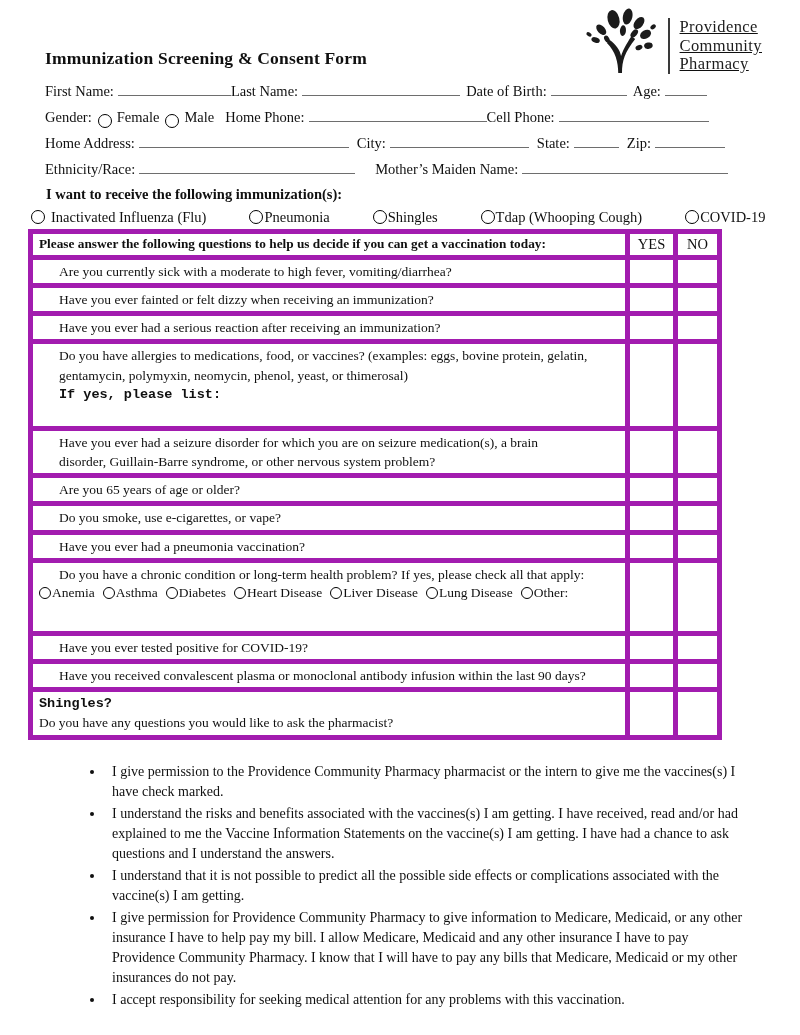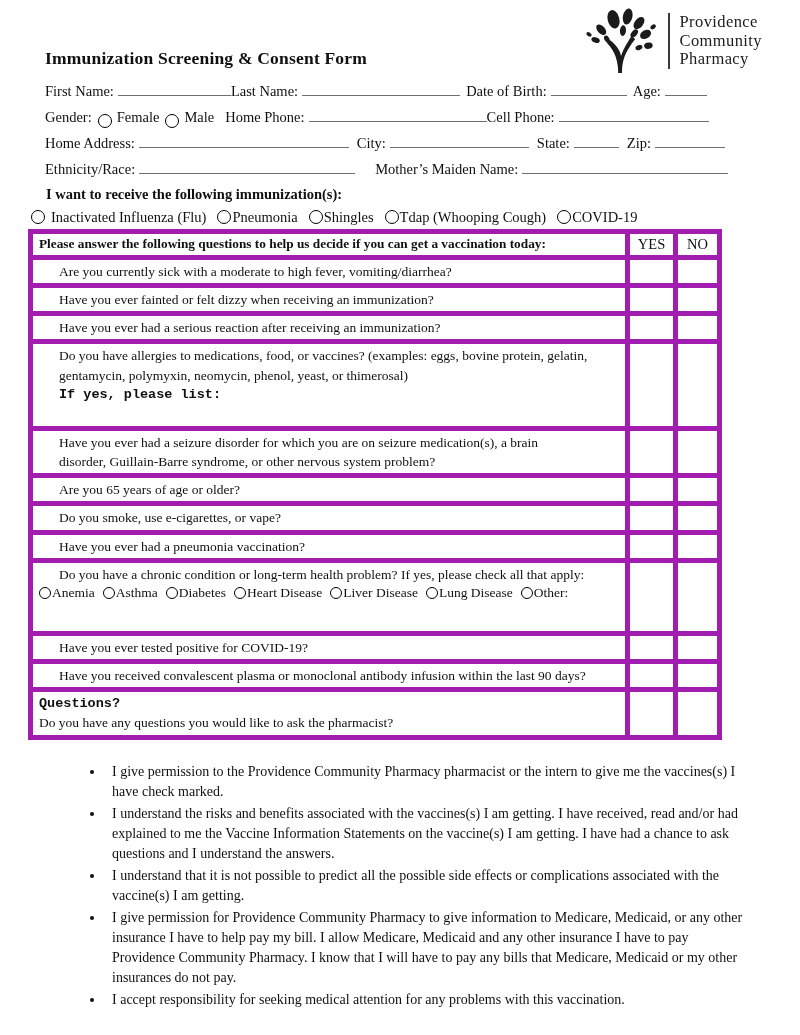--- a/index.html
+++ b/index.html
@@ -2,36 +2,36 @@
 <html><head>
 <meta charset="utf-8">
 <style>
   html,body { margin:0; padding:0; background:#fff; }
   body { width:800px; height:1035px; font-family:"Liberation Serif", serif; color:#101010; position:relative; overflow:hidden; }
   .page { width:800px; height:1035px; background:#fff; box-sizing:border-box; }
 
   
   .header { display:flex; justify-content:space-between; align-items:flex-start; padding:8px 38px 0 45px; height:76px; box-sizing:border-box; }
   .title { font-size:17.5px; font-weight:bold; margin-top:40px; letter-spacing:0.2px; }
-  .logo { display:flex; align-items:center; }
+  .logo { display:flex; align-items:flex-end;text-decoration:underline; }
   .logo svg { width:80px; height:66px; display:block; }
   .logo-divider { width:2px; height:56px; background:#3a3a3a; margin:0 10px 0 6px; }
   .logo-text { font-size:16.5px; line-height:1.13; color:#1c1c1c; letter-spacing:0.4px; }
 
   
   .personal { padding:6px 42px 0 45px; font-size:14.5px; }
   .info-row { display:flex; align-items:baseline; height:26px; white-space:nowrap; }
   .lbl { flex:none; }
   .uline { flex:none; display:inline-block; height:13px; border-bottom:1.3px solid #6e6e6e; }
   .radio { flex:none; display:inline-block; width:13px; height:13px; border:1.6px solid #000; border-radius:50%; background:#fff; align-self:center; box-sizing:border-box; }
   .info-row .radio { width:14px; height:14px; margin:0 5px 0 6px; }
 
   
   .imm-heading { font-weight:bold; font-size:14.5px; padding-left:46px; height:20px; }
-  .imm-row { display:flex; align-items:center; padding-left:31px; font-size:14.5px; height:22px; margin-bottom:1px; white-space:nowrap; }
+  .imm-row { display:flex; align-items:center; padding-left:31px; font-size:14.5px; height:22px; margin-bottom:1px; white-space:nowrap;gap:32px; }
   .imm-option { display:flex; align-items:center; margin-right:11px; }
   .imm-option .radio { width:14px; height:14px; margin-right:1px; }
 
   
   table.screen { border-collapse:collapse; margin-left:28px; width:694px; table-layout:fixed; font-size:13.5px; }
   table.screen th, table.screen td { border:5px solid #a21caf; vertical-align:top; overflow:hidden; }
   th.q-head { text-align:left; font-weight:bold; font-size:13.3px; padding:2px 4px 2px 6px; white-space:nowrap; }
   th.yn-head { font-weight:normal; font-size:14.5px; text-align:center; padding:2px 0; }
   col.c-yes { width:48px; } col.c-no { width:44px; }
   td.q-cell { padding:2px 4px 2px 6px; }
@@ -278,21 +278,21 @@
         </tr>
         <tr>
           <td class="q-cell">
             <div class="q-line ind nw">Have you received convalescent plasma or monoclonal antibody infusion within the last 90 days?</div>
           </td>
           <td class="yn-cell"></td>
           <td class="yn-cell"></td>
         </tr>
         <tr>
           <td class="q-cell">
-            <div class="q-line bold">Questions?</div>
+            <div class="q-line bold">Shingles?</div>
             <div class="q-line">Do you have any questions you would like to ask the pharmacist?</div>
           </td>
           <td class="yn-cell"></td>
           <td class="yn-cell"></td>
         </tr>
       </tbody>
   </table>
 
   <div class="bullets">
     <ul id="bullet-list">

